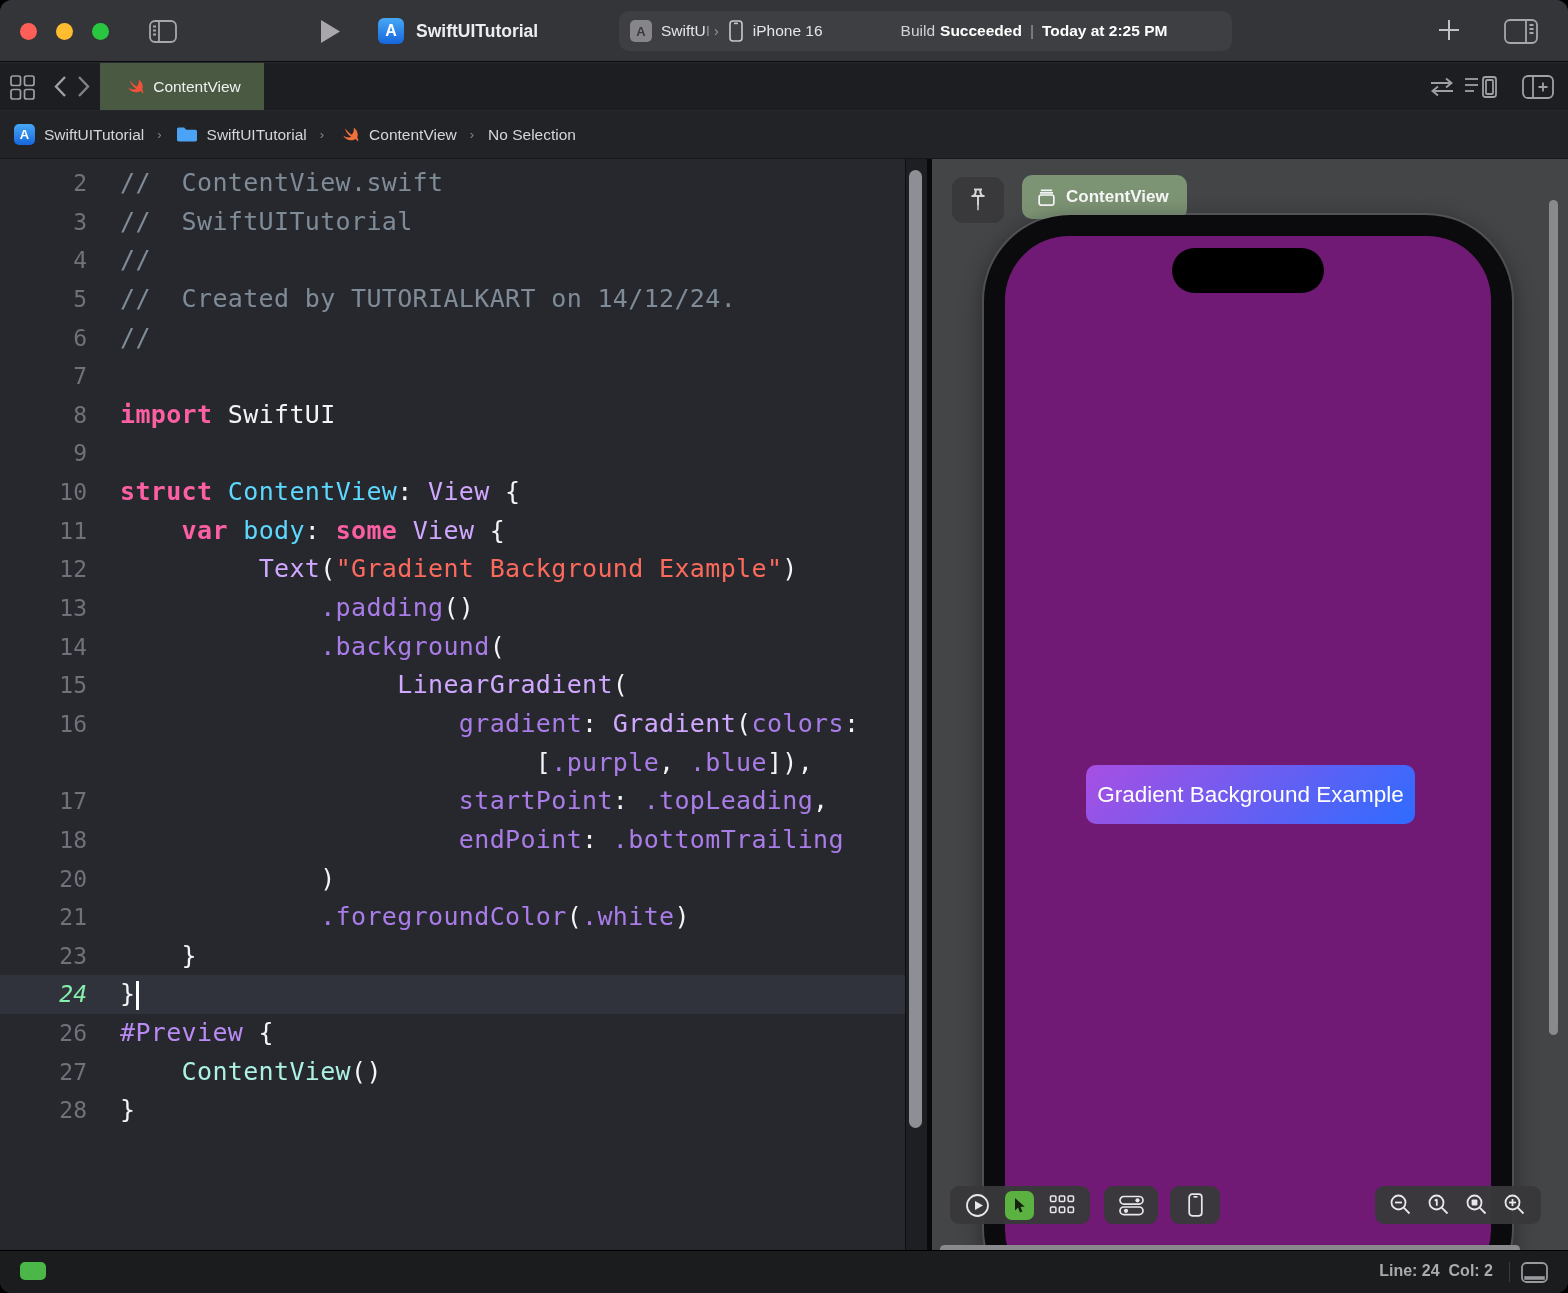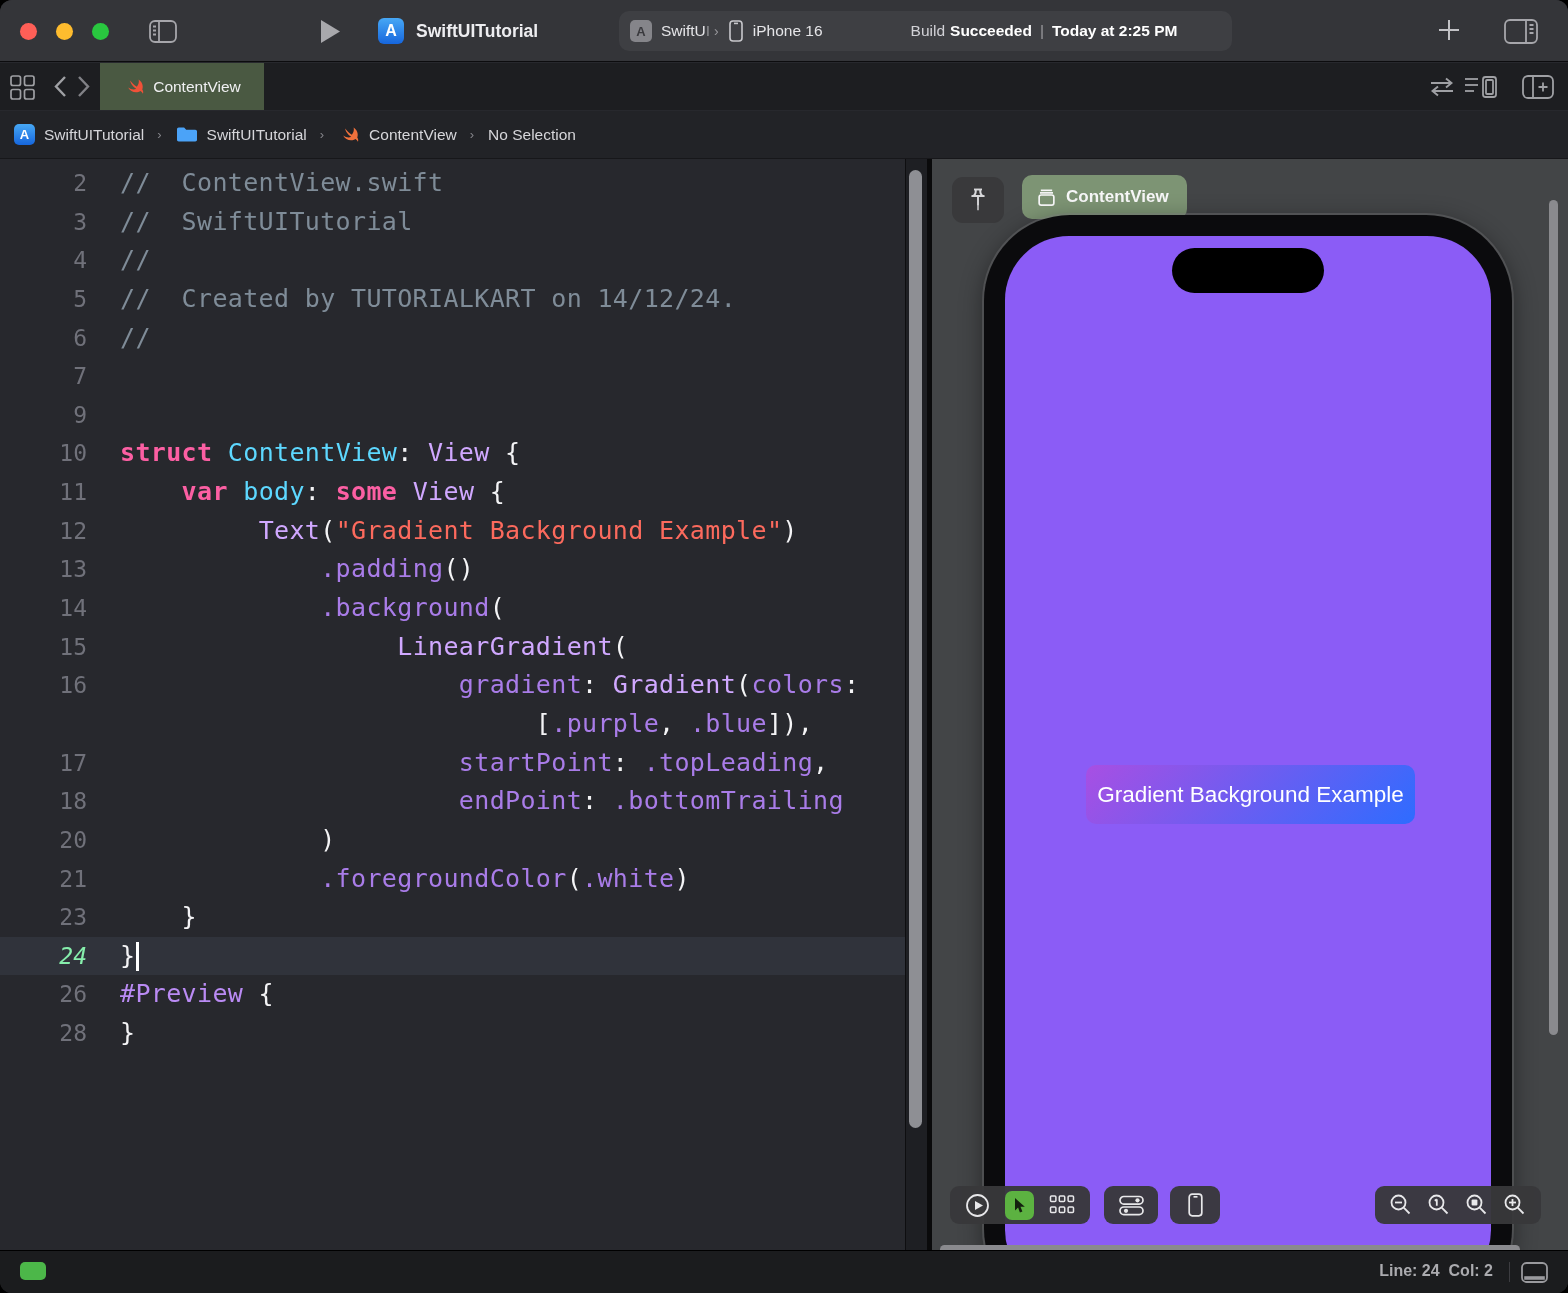--- a/index.html
+++ b/index.html
@@ -15,21 +15,21 @@
   .sidebar-toggle { left:149px; top:20px; }
   .play-btn { left:320px; top:19px; }
   .appicon { width:26px; height:26px; border-radius:6px; background:linear-gradient(180deg,#47A8F5,#1666DD); color:#fff; font-weight:bold; font-size:16px; display:flex; align-items:center; justify-content:center; }
   .tb-appicon { position:absolute; left:378px; top:18px; }
   .tb-title { position:absolute; left:416px; top:21px; font-size:17.5px; font-weight:bold; color:#EDEDF0; }
   .scheme-pill { position:absolute; left:619px; top:11px; width:613px; height:40px; background:#3E3F43; border-radius:10px; display:flex; align-items:center; font-size:15.5px; color:#E5E5E8; }
   .mini-appicon { width:22px; height:22px; border-radius:5px; background:#85858A; color:#3A3A3E; font-weight:bold; font-size:13px; display:flex; align-items:center; justify-content:center; margin:0 9px 0 11px; }
   .scheme-fade { opacity:.45; }
   .pill-chev { color:#98989D; font-size:14px; margin:0 10px 0 4px; }
   .pill-gap { width:10px; }
-  .build-zone { display:flex; align-items:flex-start; margin-left:48px;padding-left:40px; }
+  .build-zone { display:flex; align-items:flex-start; margin-left:38px;padding-left:40px; }
   .b-pre { color:#D2D2D7; font-weight:400; }
   .b-res { color:#FFFFFF; font-weight:bold; margin-left:5px; }
   .b-pipe { color:#9A9A9F; margin:0 8px; font-weight:300; }
   .b-time { color:#FFFFFF; font-weight:bold; }
   .tb-plus { left:1436px; top:17px; }
   .tb-panel { left:1504px; top:19px; }
 
   
   .tabbar { position:absolute; left:0; top:63px; width:1568px; height:47px; background:#1D1E21; }
   .tab-ic { position:absolute; color:#9FA0A4; }
@@ -66,21 +66,21 @@
 
   .ed-scrolltrack { position:absolute; left:905px; top:0; width:22px; height:1091px; background:#1E1F23; border-left:1px solid #0e0e10; }
   .ed-thumb { position:absolute; left:3px; top:11px; width:13px; height:958px; border-radius:6.5px; background:#8E8F94; }
   .split-divider { position:absolute; left:927px; top:0; width:5px; height:1091px; background:#0A0A0B; }
 
   
   .preview { position:absolute; left:932px; top:0; width:636px; height:1091px; background:#434547; overflow:hidden; }
   .pin-btn { position:absolute; left:20px; top:18px; width:52px; height:46px; background:#39393B; border-radius:11px; color:#D8D8DB; display:flex; align-items:center; justify-content:center; }
   .pv-badge { position:absolute; left:90px; top:16px; height:44px; padding:0 18px 0 14px; background:#7D9474; border-radius:10px; display:flex; align-items:center; gap:9px; color:#F7F7F8; font-size:17px; font-weight:bold; }
   .phone { position:absolute; left:52px; top:56px; width:528px; height:1100px; background:#0B0B0D; border-radius:86px; box-shadow:0 0 0 2px rgba(125,125,128,.35), 0 6px 24px rgba(0,0,0,.45); }
-  .screen { position:absolute; left:21px; top:21px; width:486px; height:1058px; background:#8b5cf6; border-radius:64px; }
+  .screen { position:absolute; left:21px; top:21px; width:486px; height:1058px; background:#701a75; border-radius:64px; }
   .island { position:absolute; left:167px; top:12px; width:152px; height:45px; background:#000; border-radius:23px; }
   .grad-label { position:absolute; left:81px; top:529px; width:329px; height:59px; border-radius:10px; display:flex; align-items:center; justify-content:center; color:#FFFFFF; font-size:22.5px; }
   .pv-toolbar-group { position:absolute; top:1027px; height:38px; background:rgba(56,56,58,.96); border-radius:9px; display:flex; align-items:center; justify-content:space-evenly; color:#E8E8EA; }
   .g1 { left:18px; width:140px; } .g2 { left:172px; width:54px; } .g3 { left:238px; width:50px; } .g4 { left:443px; width:166px; }
   .cursor-mode { width:29px; height:29px; border-radius:7px; background:#5CB241; display:flex; align-items:center; justify-content:center; }
   .pv-hthumb { position:absolute; left:8px; top:1086px; width:580px; height:9px; border-radius:4.5px; background:#8A8A8E; }
   .pv-vthumb { position:absolute; left:617px; top:41px; width:9px; height:835px; border-radius:4.5px; background:#8A8A8E; }
 
   
   .statusbar { position:absolute; left:0; top:1250px; width:1568px; height:43px; background:#1B1C1E; border-top:1px solid #000; }
@@ -245,36 +245,38 @@
   <div class="main">
 
     <div class="editor">
       <div class="rows">
           <div class="crow"><span class="gut">2</span><span class="code"><span class="tk-com">//  ContentView.swift</span></span></div>
           <div class="crow"><span class="gut">3</span><span class="code"><span class="tk-com">//  SwiftUITutorial</span></span></div>
           <div class="crow"><span class="gut">4</span><span class="code"><span class="tk-com">//</span></span></div>
           <div class="crow"><span class="gut">5</span><span class="code"><span class="tk-com">//  Created by TUTORIALKART on 14/12/24.</span></span></div>
           <div class="crow"><span class="gut">6</span><span class="code"><span class="tk-com">//</span></span></div>
           <div class="crow"><span class="gut">7</span><span class="code"></span></div>
+          <div class="crow"><span class="gut">8</span><span class="code"><span class="tk-key">import</span><span class="tk-pln"> SwiftUI</span></span></div>
           <div class="crow"><span class="gut">9</span><span class="code"></span></div>
           <div class="crow"><span class="gut">10</span><span class="code"><span class="tk-key">struct</span><span class="tk-pln"> </span><span class="tk-dec">ContentView</span><span class="tk-pln">: </span><span class="tk-typ">View</span><span class="tk-pln"> {</span></span></div>
           <div class="crow"><span class="gut">11</span><span class="code"><span class="tk-pln">    </span><span class="tk-key">var</span><span class="tk-pln"> </span><span class="tk-dec">body</span><span class="tk-pln">: </span><span class="tk-key">some</span><span class="tk-pln"> </span><span class="tk-typ">View</span><span class="tk-pln"> {</span></span></div>
           <div class="crow"><span class="gut">12</span><span class="code"><span class="tk-pln">         </span><span class="tk-typ">Text</span><span class="tk-pln">(</span><span class="tk-str">"Gradient Background Example"</span><span class="tk-pln">)</span></span></div>
           <div class="crow"><span class="gut">13</span><span class="code"><span class="tk-pln">             </span><span class="tk-mem">.padding</span><span class="tk-pln">()</span></span></div>
           <div class="crow"><span class="gut">14</span><span class="code"><span class="tk-pln">             </span><span class="tk-mem">.background</span><span class="tk-pln">(</span></span></div>
           <div class="crow"><span class="gut">15</span><span class="code"><span class="tk-pln">                  </span><span class="tk-typ">LinearGradient</span><span class="tk-pln">(</span></span></div>
           <div class="crow"><span class="gut">16</span><span class="code"><span class="tk-pln">                      </span><span class="tk-mem">gradient</span><span class="tk-pln">: </span><span class="tk-typ">Gradient</span><span class="tk-pln">(</span><span class="tk-mem">colors</span><span class="tk-pln">:</span></span></div>
           <div class="crow"><span class="gut"></span><span class="code"><span class="tk-pln">                           [</span><span class="tk-mem">.purple</span><span class="tk-pln">, </span><span class="tk-mem">.blue</span><span class="tk-pln">]),</span></span></div>
           <div class="crow"><span class="gut">17</span><span class="code"><span class="tk-pln">                      </span><span class="tk-mem">startPoint</span><span class="tk-pln">: </span><span class="tk-mem">.topLeading</span><span class="tk-pln">,</span></span></div>
           <div class="crow"><span class="gut">18</span><span class="code"><span class="tk-pln">                      </span><span class="tk-mem">endPoint</span><span class="tk-pln">: </span><span class="tk-mem">.bottomTrailing</span></span></div>
           <div class="crow"><span class="gut">20</span><span class="code"><span class="tk-pln">             )</span></span></div>
           <div class="crow"><span class="gut">21</span><span class="code"><span class="tk-pln">             </span><span class="tk-mem">.foregroundColor</span><span class="tk-pln">(</span><span class="tk-mem">.white</span><span class="tk-pln">)</span></span></div>
           <div class="crow"><span class="gut">23</span><span class="code"><span class="tk-pln">    }</span></span></div>
           <div class="crow current"><span class="gut">24</span><span class="code"><span class="tk-pln">}</span><span class="cursor"></span></span></div>
           <div class="crow"><span class="gut">26</span><span class="code"><span class="tk-mac">#Preview</span><span class="tk-pln"> {</span></span></div>
+          <div class="crow"><span class="gut">27</span><span class="code"><span class="tk-pln">    </span><span class="tk-mint">ContentView</span><span class="tk-pln">()</span></span></div>
           <div class="crow"><span class="gut">28</span><span class="code"><span class="tk-pln">}</span></span></div>
         </div>
     </div>
     <div class="ed-scrolltrack">
       <div class="ed-thumb"></div>
     </div>
     <div class="split-divider"></div>
 
     <div class="preview">
       <div class="pin-btn">

